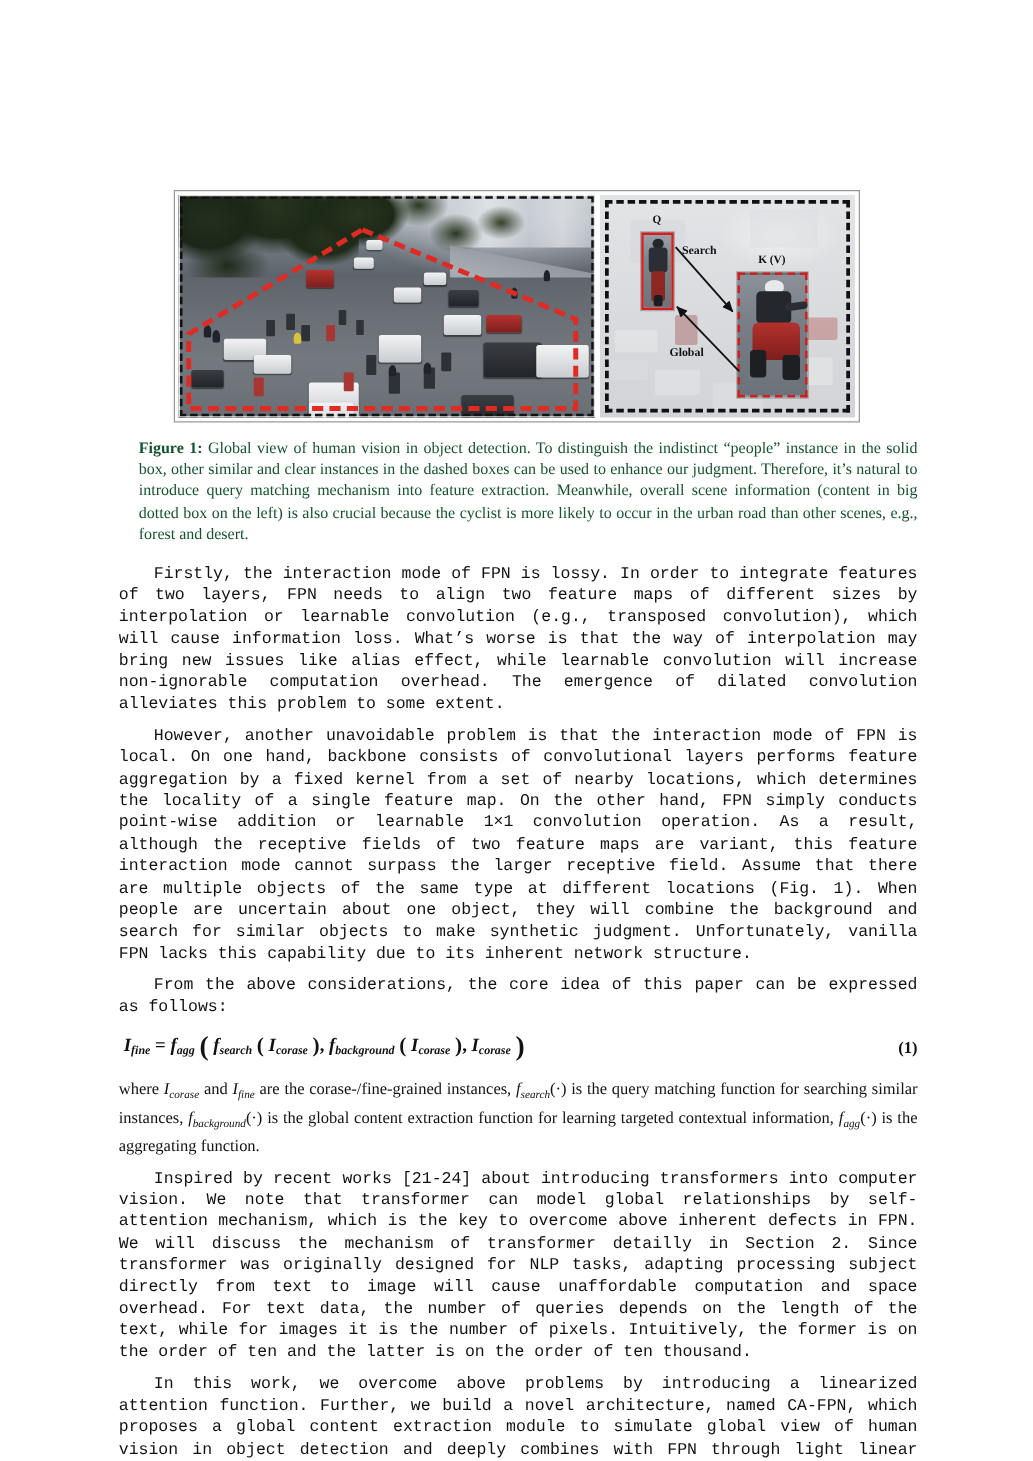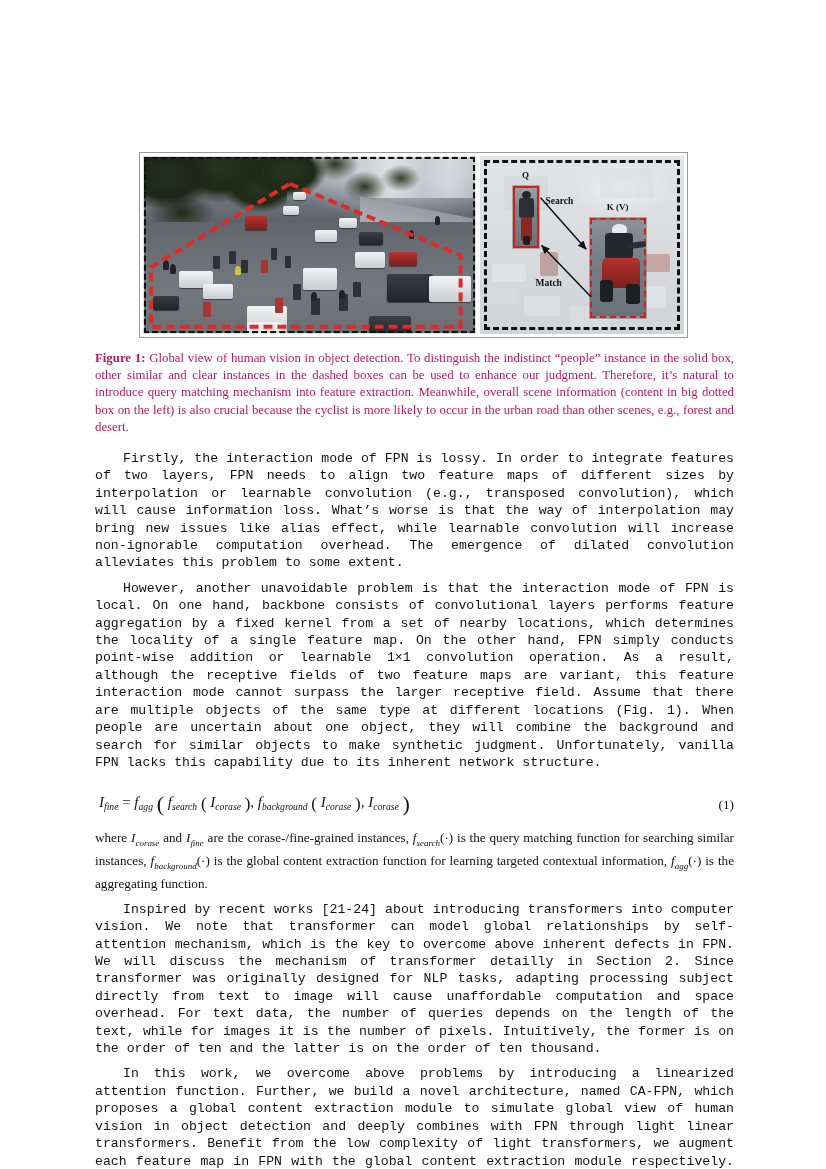--- a/index.html
+++ b/index.html
@@ -245,36 +245,37 @@
     margin: 0 0 0 0;
     font-family: "Liberation Serif", "DejaVu Serif", serif;
     font-size: 13.2px;
     line-height: 17.4px;
     text-align: justify;
     text-justify: inter-word;
     color: #121212;
     hyphens: none;
   }
   p.caption {
-    margin: 0 0 14px 0;
+    margin: 0 0 14px 16px;
     font-size: 12.8px;
     line-height: 17.2px;
     text-align: justify;
-    color: #be185d;
+    color: #14532d;
   }
   p.caption .cap-label { font-weight: bold; }
   p.indent { text-indent: 28px; margin-top: 8px; font-family: Liberation Mono, monospace; }
   p.noindent { text-indent: 0; margin-top: 8px; }
 
   
   .eq-row {
     position: relative;
-    margin-top: 20px;
+    margin-top: 10px;
     margin-bottom: 8px;
     height: 30px;
+    font-weight: bold;
   }
   .eq-body {
     position: absolute;
     left: 4px;
     top: 0;
     font-family: "Liberation Serif", serif;
     font-size: 15px;
     white-space: nowrap;
     color: #121212;
   }
@@ -393,36 +394,37 @@
               <path d="M0,0 L6,2.6 L0,5.2 z" fill="#111"></path>
             </marker>
           </defs>
 
           <line x1="61" y1="42" x2="107" y2="94" stroke="#111" stroke-width="1.5" marker-end="url(#ah)"></line>
 
           <line x1="112" y1="142" x2="62" y2="90" stroke="#111" stroke-width="1.5" marker-end="url(#ah)"></line>
         </svg>
 
         <div class="arrow-label lbl-search">Search</div>
-        <div class="arrow-label lbl-match">Match</div>
+        <div class="arrow-label lbl-match">Global</div>
 
         <div class="panel-dash"></div>
       </div>
 
     </div>
   </div>
 
   <div class="col">
 
     <p class="caption"><span class="cap-label">Figure 1:</span><span> Global view of human vision in object detection. To distinguish the indistinct “people” instance in the solid box, other similar and clear instances in the dashed boxes can be used to enhance our judgment. Therefore, it’s natural to introduce query matching mechanism into feature extraction. Meanwhile, overall scene information (content in big dotted box on the left) is also crucial because the cyclist is more likely to occur in the urban road than other scenes, e.g., forest and desert.</span></p>
 
     <p class="body indent">Firstly, the interaction mode of FPN is lossy. In order to integrate features of two layers, FPN needs to align two feature maps of different sizes by interpolation or learnable convolution (e.g., transposed convolution), which will cause information loss. What’s worse is that the way of interpolation may bring new issues like alias effect, while learnable convolution will increase non-ignorable computation overhead. The emergence of dilated convolution alleviates this problem to some extent.</p>
 
     <p class="body indent">However, another unavoidable problem is that the interaction mode of FPN is local. On one hand, backbone consists of convolutional layers performs feature aggregation by a fixed kernel from a set of nearby locations, which determines the locality of a single feature map. On the other hand, FPN simply conducts point-wise addition or learnable 1×1 convolution operation. As a result, although the receptive fields of two feature maps are variant, this feature interaction mode cannot surpass the larger receptive field. Assume that there are multiple objects of the same type at different locations (Fig. 1). When people are uncertain about one object, they will combine the background and search for similar objects to make synthetic judgment. Unfortunately, vanilla FPN lacks this capability due to its inherent network structure.</p>
 
+    <p class="body indent">From the above considerations, the core idea of this paper can be expressed as follows:</p>
 
     <div class="eq-row">
       <div class="eq-body">
         <i class="mi">I</i><sub class="ms">fine</sub>
         <span>=</span>
         <i class="mi">f</i><sub class="ms">agg</sub>
         <span class="big-paren">(</span>
         <i class="mi">f</i><sub class="ms">search</sub>
         <span class="mid-paren">(</span>
         <i class="mi">I</i><sub class="ms">corase</sub>

